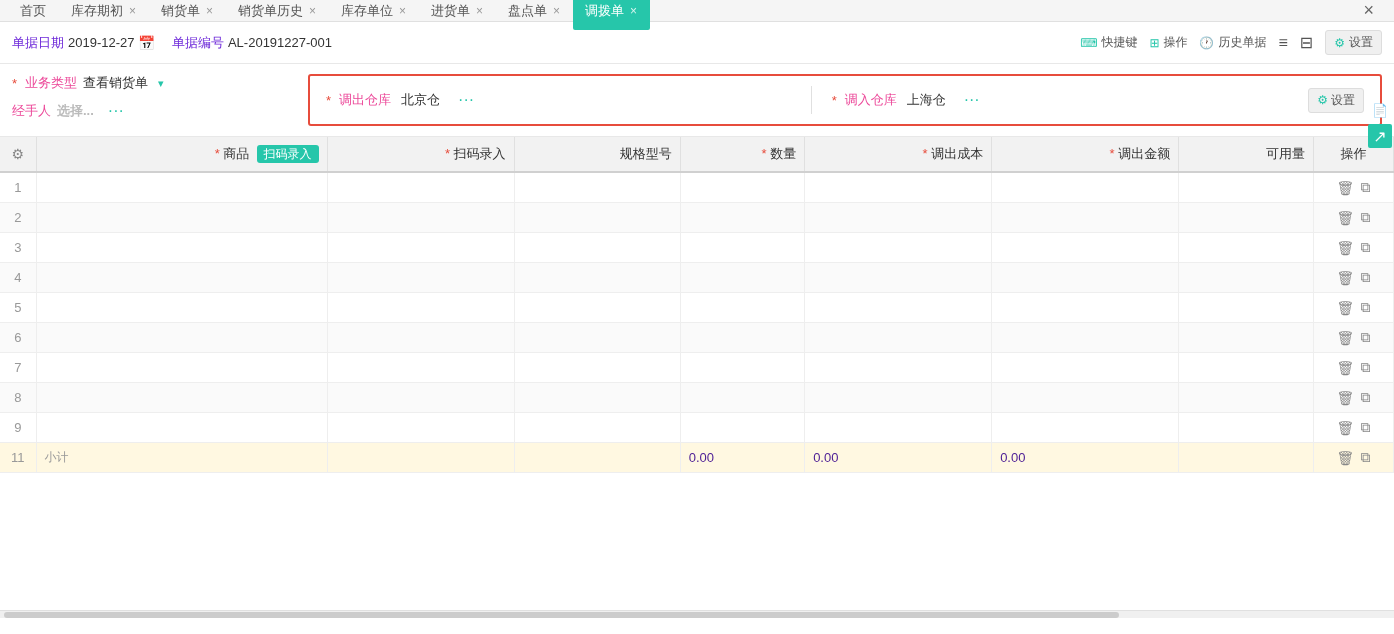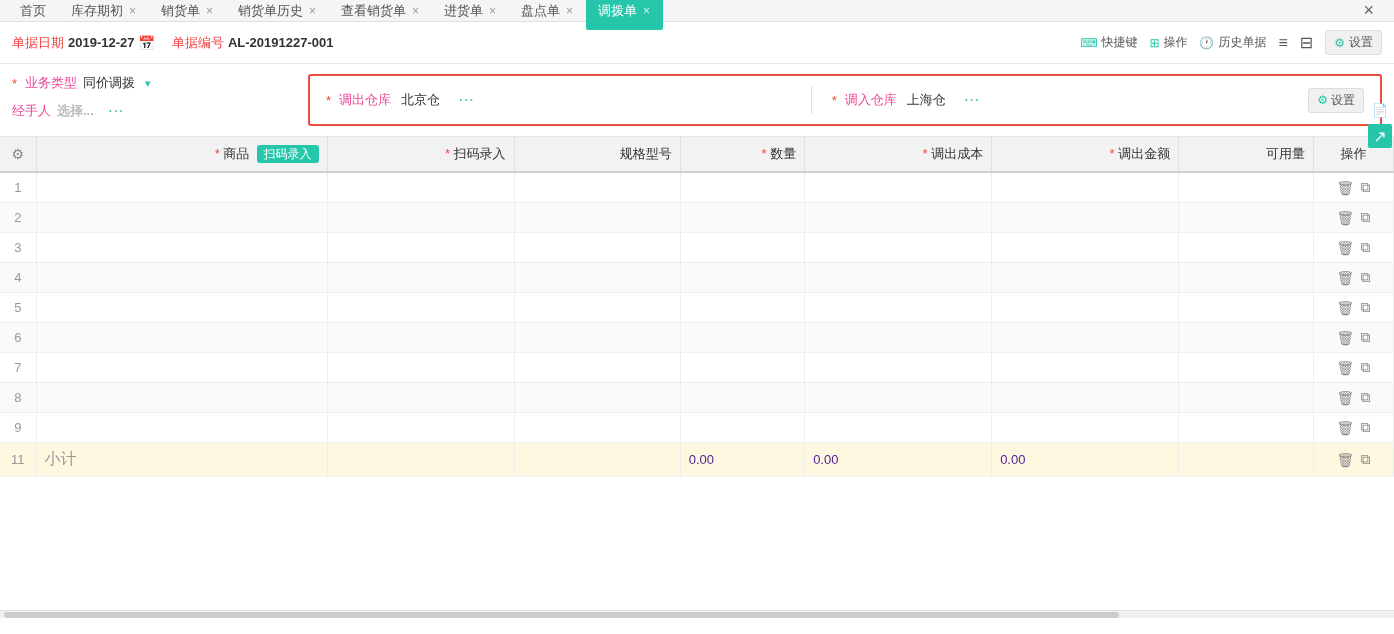--- a/index.html
+++ b/index.html
@@ -19,22 +19,22 @@
     .tab.active-green { background: #26c6aa; color: #fff; border-radius: 2px; padding-left: 12px; }
     .tab.active-green .close-btn { color: rgba(255,255,255,0.8); }
     .tab-close-window { margin-left: auto; padding: 0 12px; font-size: 18px; cursor: pointer; color: #666; }
 
     
     .toolbar-row {
       display: flex; align-items: center; padding: 8px 12px; border-bottom: 1px solid #e8e8e8;
       background: #fff;
     }
     .toolbar-item { display: flex; align-items: center; margin-right: 16px; font-size: 13px; }
-    .toolbar-label { color: #ef4444; margin-right: 4px; }
-    .toolbar-value { color: #333; font-weight: 700; }
+    .toolbar-label { color: #6d28d9; margin-right: 4px; }
+    .toolbar-value { color: #333; font-weight: 400; }
     .calendar-icon { color: #26c6aa; margin-left: 4px; cursor: pointer; font-size: 14px; }
     .toolbar-right { margin-left: auto; display: flex; align-items: center; gap: 12px; }
     .toolbar-btn { display: flex; align-items: center; gap: 4px; color: #555; cursor: pointer; font-size: 12px; }
     .settings-btn {
       display: flex; align-items: center; gap: 4px; background: #f0f0f0; border: 1px solid #ddd;
       border-radius: 3px; padding: 3px 8px; cursor: pointer; font-size: 12px; color: #555;
     }
 
     
     .form-area {
@@ -76,21 +76,21 @@
     tbody td { padding: 6px 8px; border-right: 1px solid #eee; color: #333; vertical-align: middle; }
     .row-num { color: #999; text-align: center; width: 30px; }
     .op-cell { display: flex; align-items: center; gap: 6px; justify-content: center; }
     .op-btn { cursor: pointer; color: #888; font-size: 14px; }
     .scan-btn {
       background: #26c6aa; color: #fff; border-radius: 3px; padding: 2px 7px;
       font-size: 12px; cursor: pointer; white-space: nowrap;
     }
     .th-settings { text-align: center; }
     .th-gear { cursor: pointer; color: #888; font-size: 14px; }
-    .subtotal-label { color: #999; font-size: 16px; }
+    .subtotal-label { color: #999; font-size: 12px; }
     .subtotal-val { color: #4c1d95; }
 
     
     .right-sidebar {
       position: fixed; right: 0; top: 38px; width: 28px;
       display: flex; flex-direction: column; align-items: center;
       gap: 2px; padding-top: 60px; z-index: 100;
     }
     .sidebar-icon {
       width: 24px; height: 24px; display: flex; align-items: center; justify-content: center;
@@ -116,21 +116,21 @@
   </div>
   <div class="tab">
     <span>销货单</span>
     <span class="close-btn">×</span>
   </div>
   <div class="tab">
     <span>销货单历史</span>
     <span class="close-btn">×</span>
   </div>
   <div class="tab">
-    <span>查看销货单</span>
+    <span>库存单位</span>
     <span class="close-btn">×</span>
   </div>
   <div class="tab">
     <span>进货单</span>
     <span class="close-btn">×</span>
   </div>
   <div class="tab">
     <span>盘点单</span>
     <span class="close-btn">×</span>
   </div>
@@ -177,21 +177,21 @@
         <span>设置</span>
       </div>
     </div>
   </div>
 
   <div class="form-area">
     <div class="form-left">
       <div class="form-field">
         <span class="required-star">*</span>
         <span class="field-label">业务类型</span>
-        <span class="field-value">同价调拨</span>
+        <span class="field-value">查看销货单</span>
         <span class="field-dropdown">▾</span>
       </div>
       <div class="form-field">
         <span class="field-label">经手人</span>
         <span class="field-placeholder" style="color:#bbb; cursor:pointer;font-weight:bold;">选择...</span>
         <span class="field-more" style="color:#26c6aa; margin-left:8px;">···</span>
       </div>
     </div>
 
     <div class="form-right-box">

